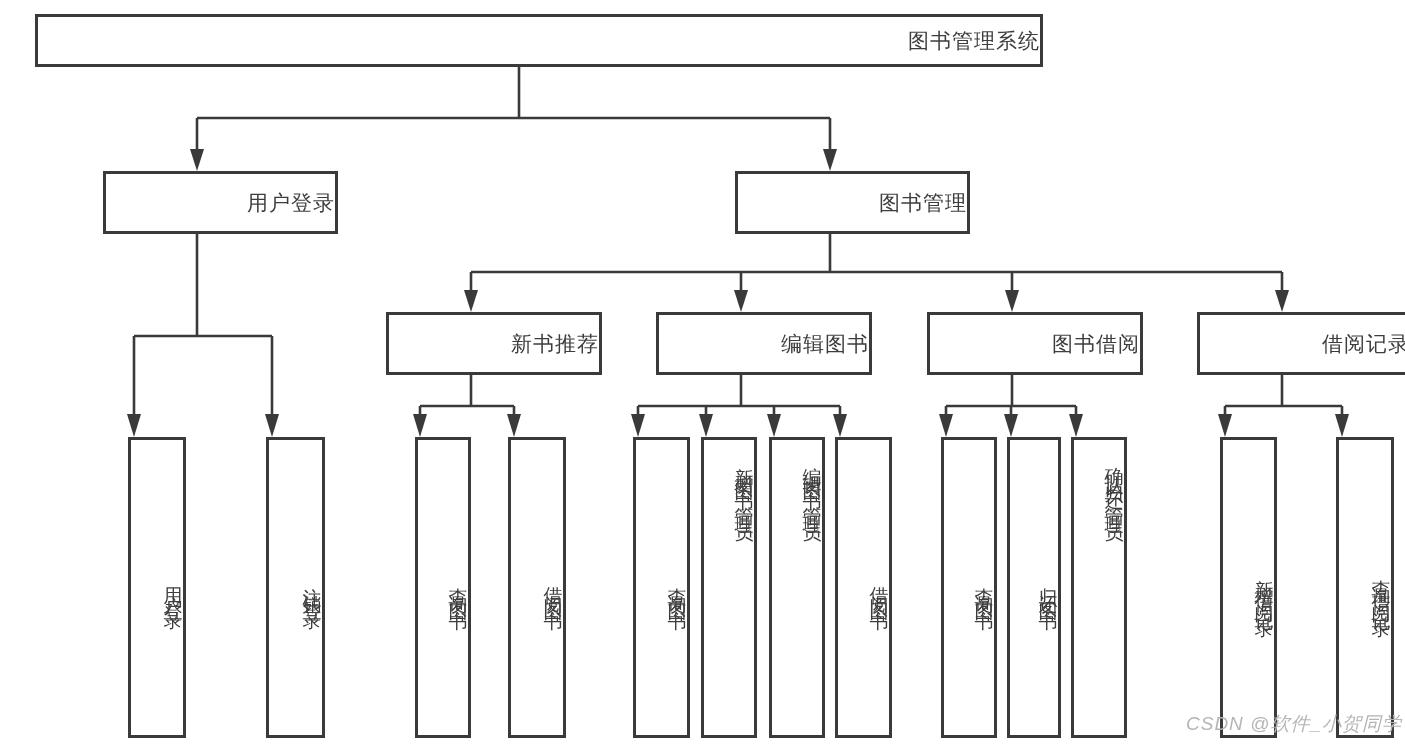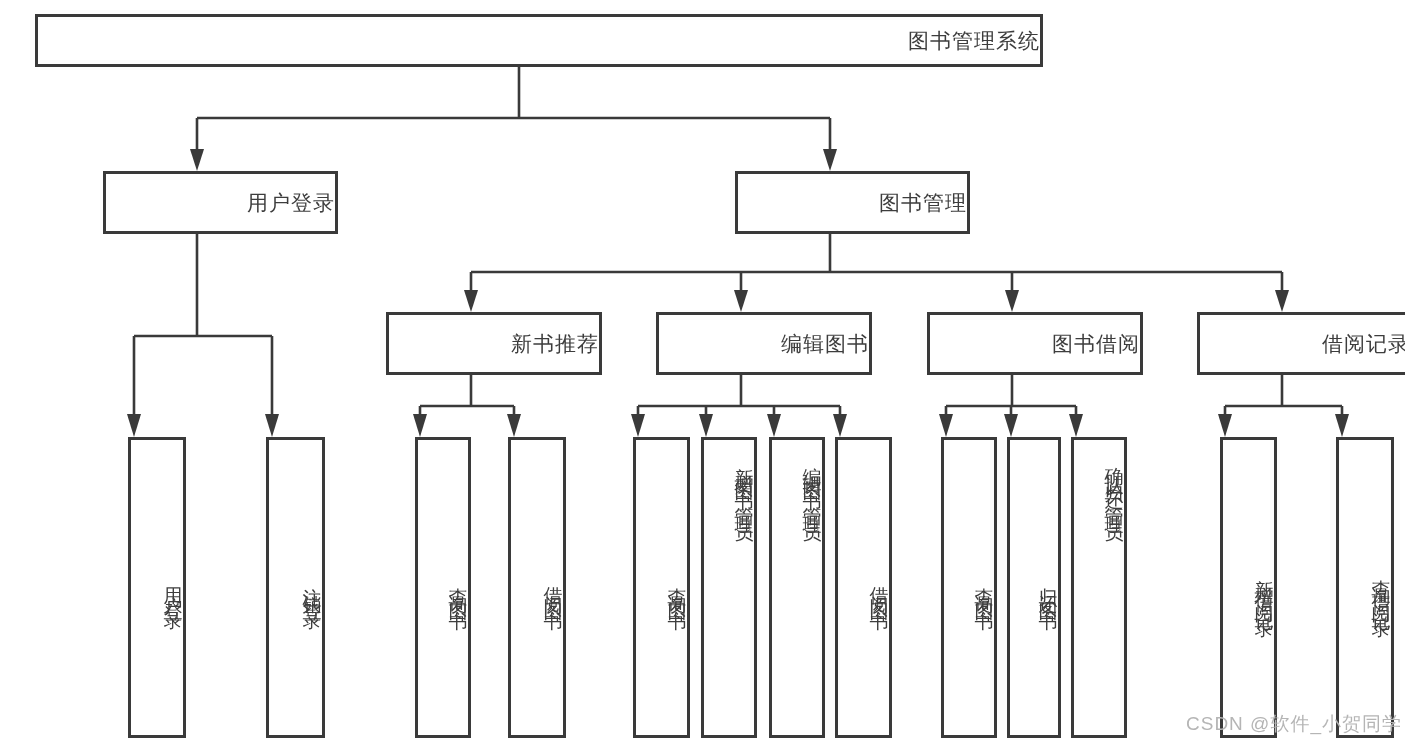--- a/index.html
+++ b/index.html
@@ -54,20 +54,21 @@
     padding-top:12px;
   }
   .watermark{
     position:absolute;
     left:1186px;top:711px;
     font-size:19px;
     color:var(--watermark);
     z-index:5;
     white-space:nowrap;
     letter-spacing:1px;
+    font-style:italic;
   }
 </style>
 </head>
 <body>
 
 <div class="canvas">
 
   <svg class="connectors" viewBox="0 0 1405 747" xmlns="http://www.w3.org/2000/svg">
 
     <path d="M519 67 L519 118 M197 118 L830 118 M197 118 L197 151 M830 118 L830 151"></path>

